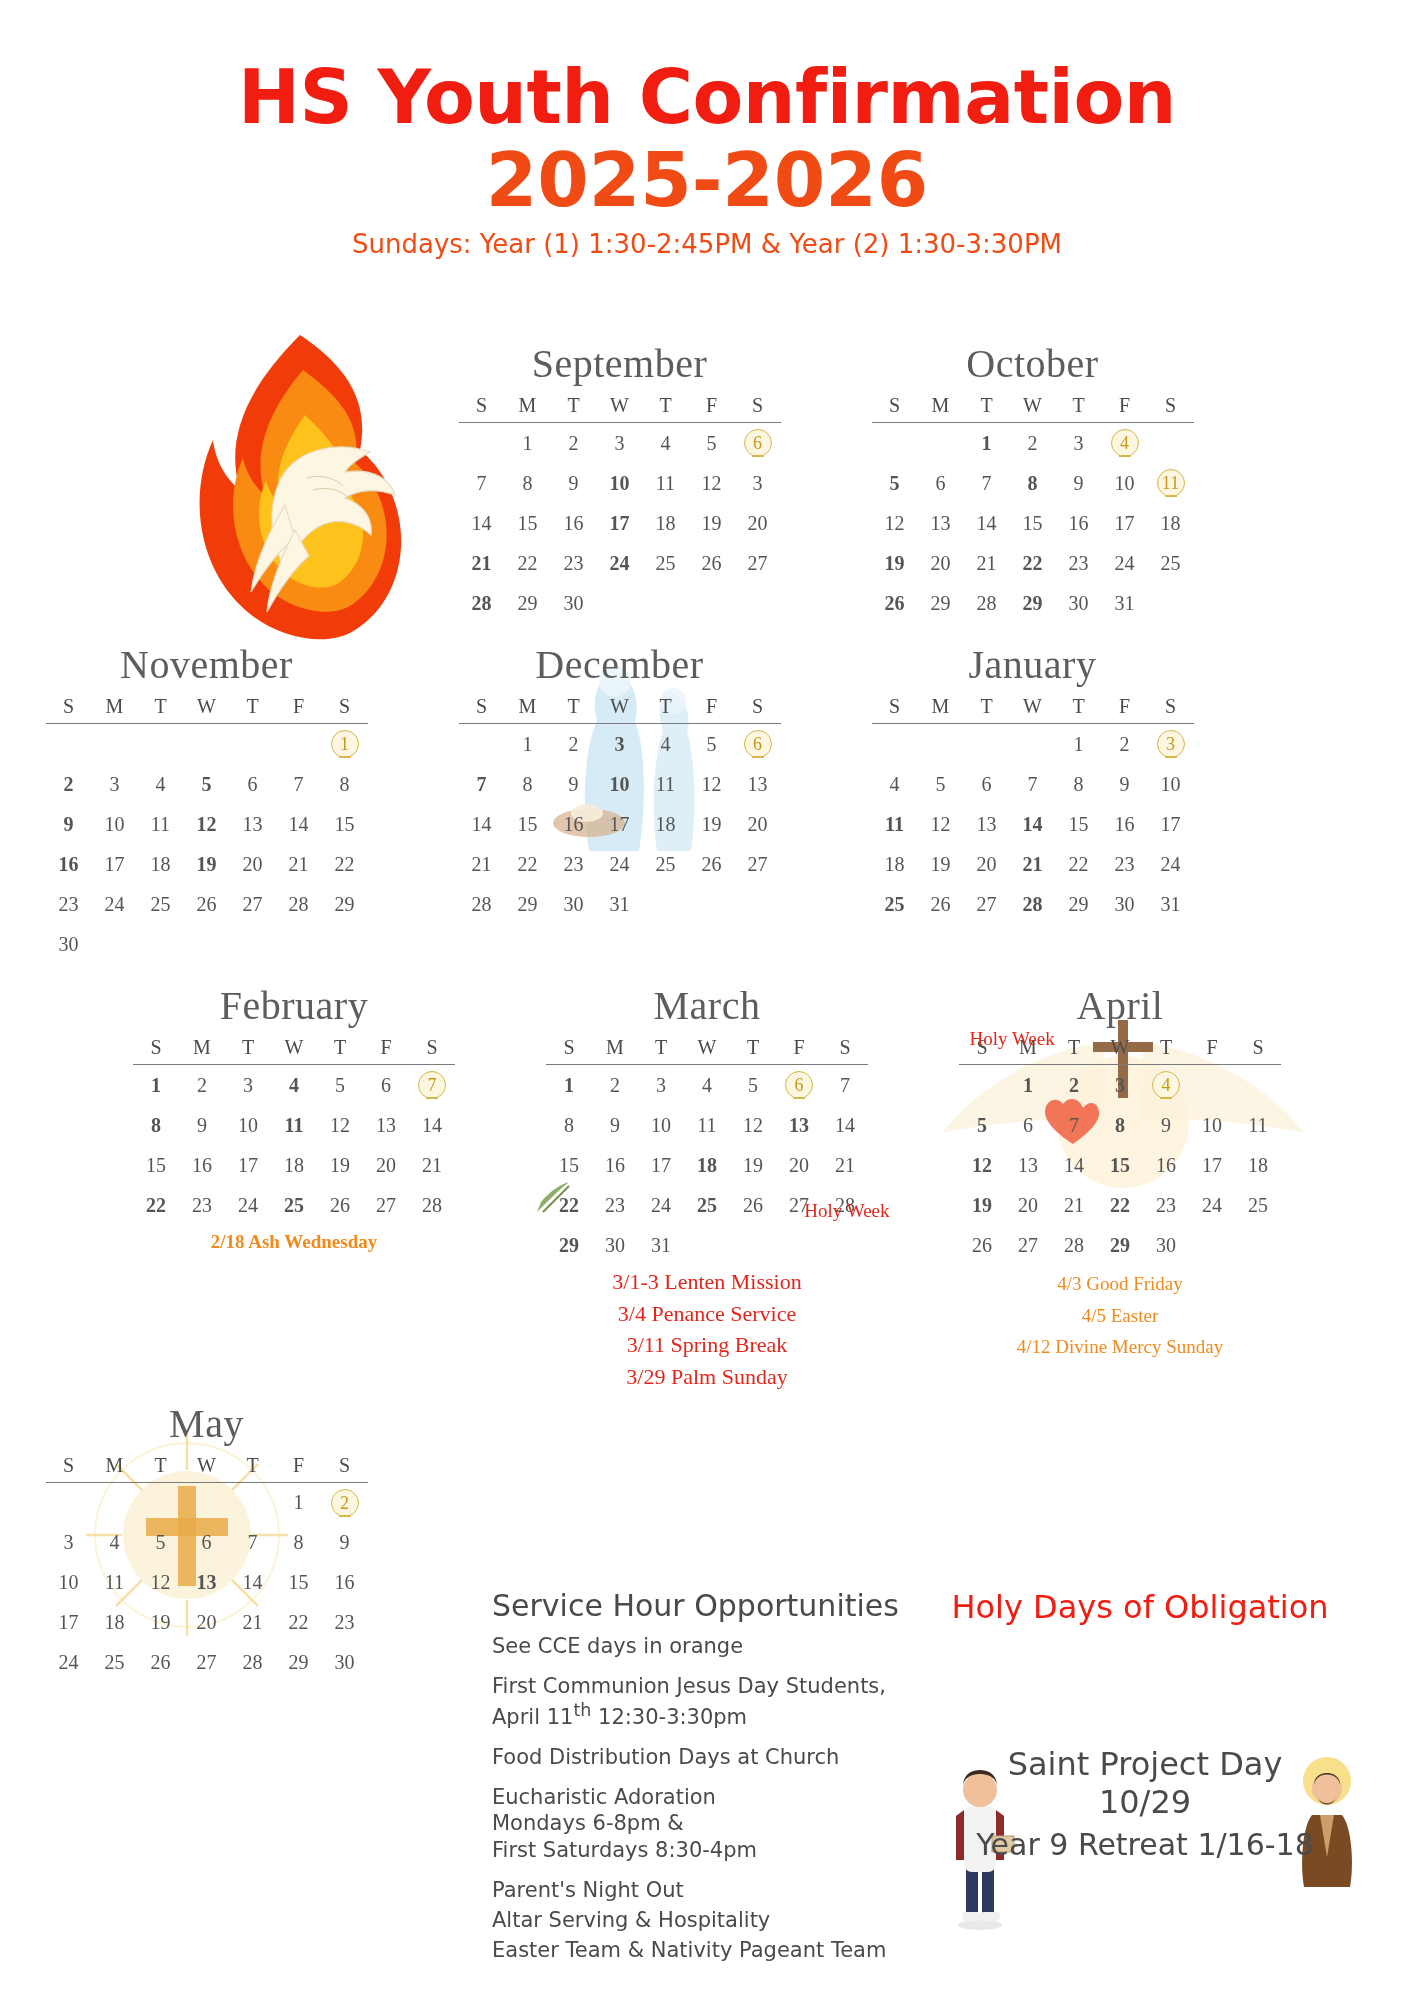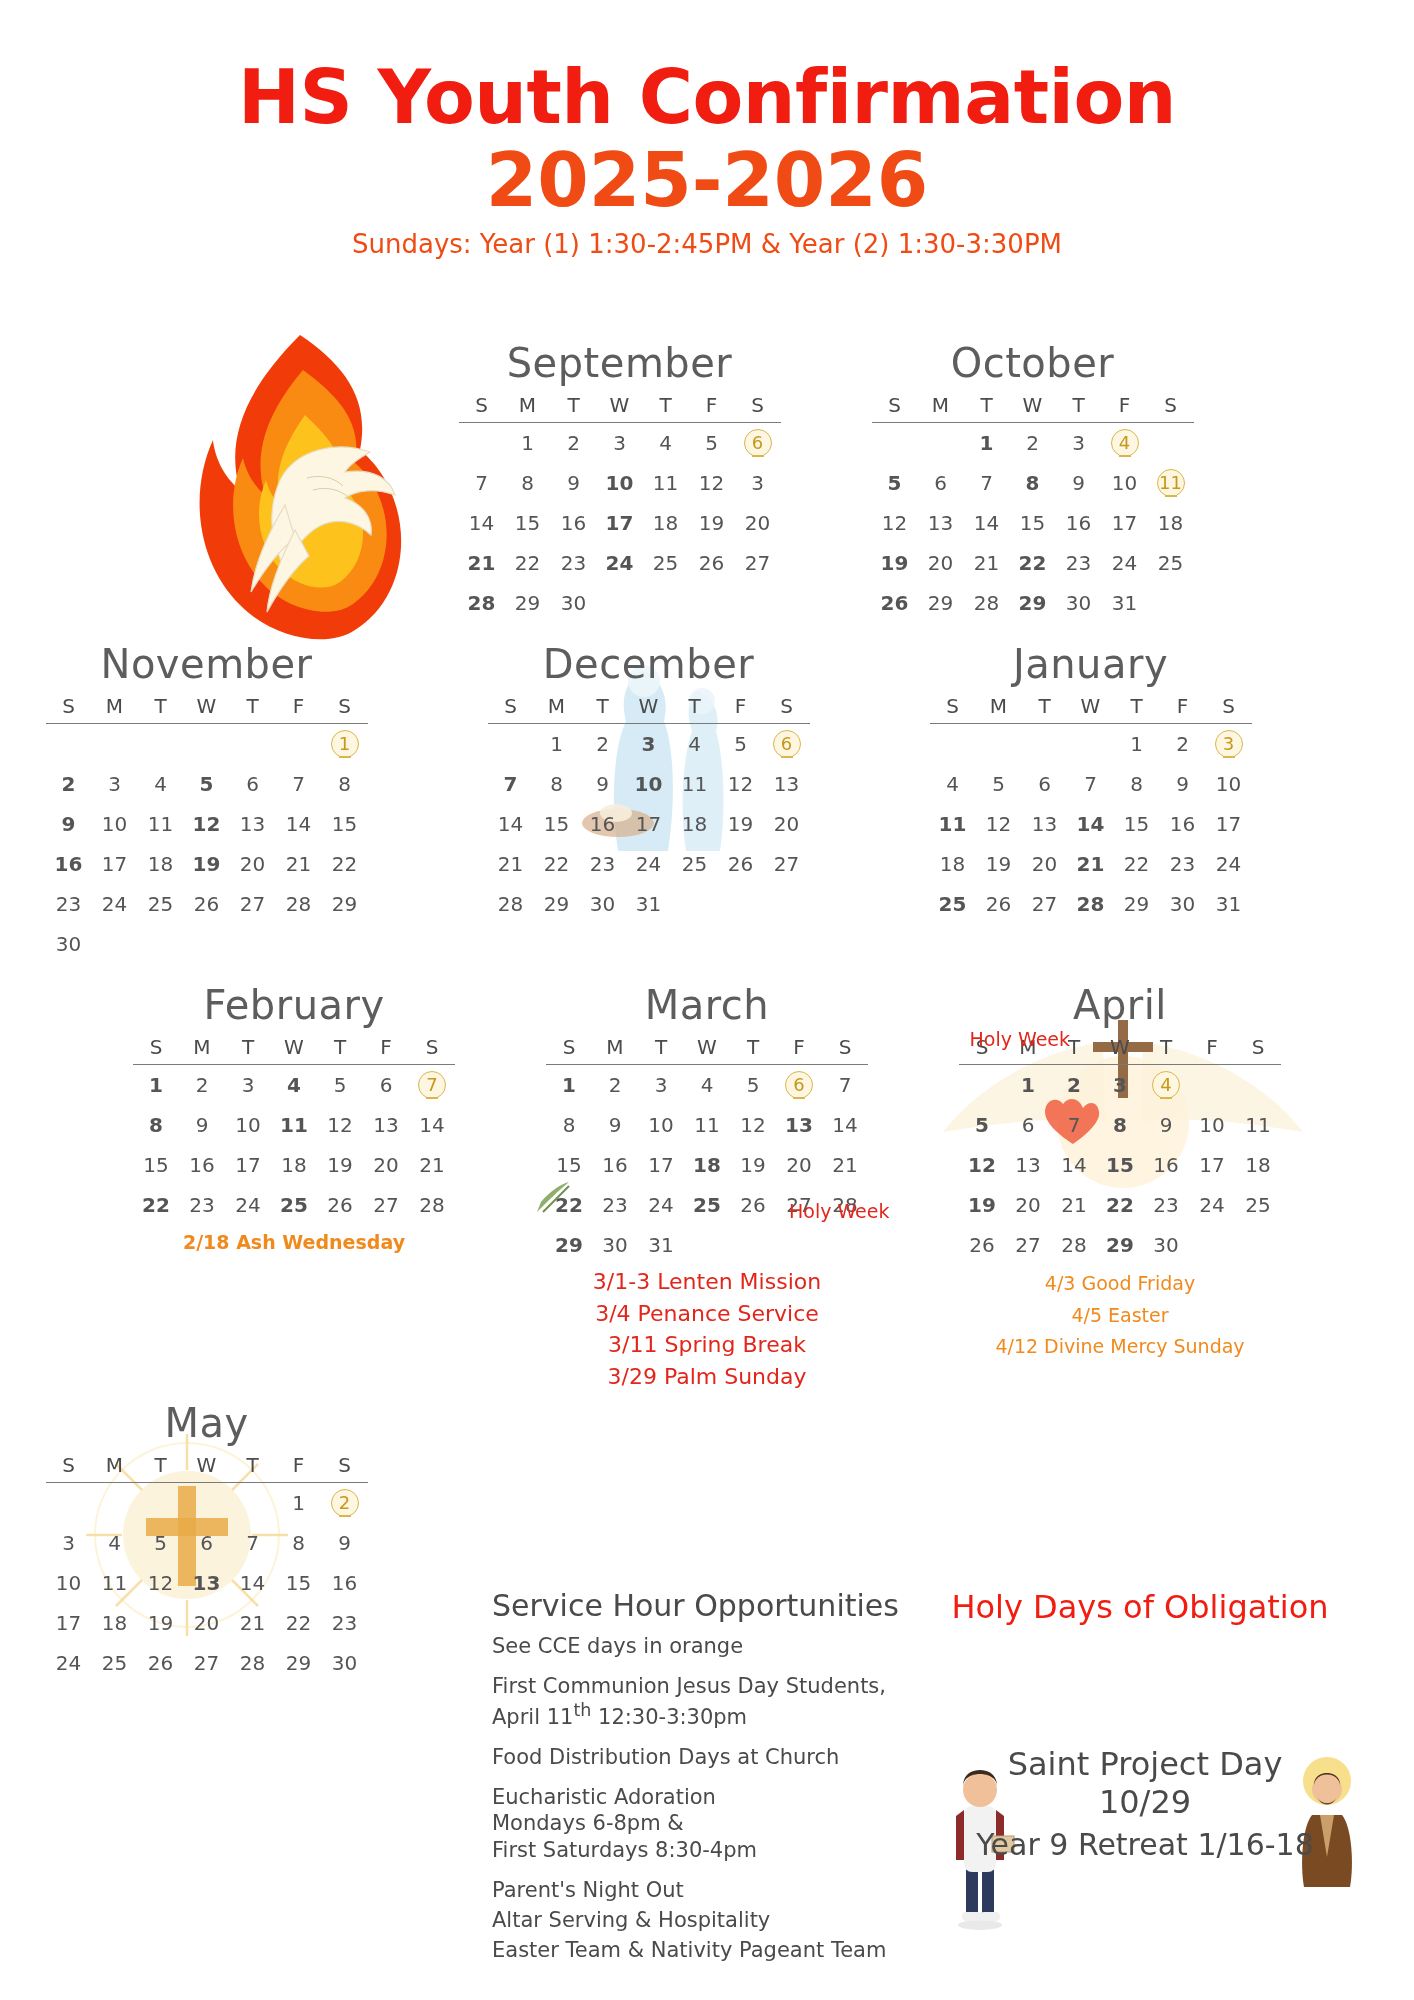--- a/index.html
+++ b/index.html
@@ -214,21 +214,21 @@
   
   .may-sun {
     position: absolute;
     left: 58px;
     top: 30px;
     width: 230px;
     height: 210px;
     z-index: 0;
     opacity: 0.95;
   }
-  .cell .cal-wrap { position: relative; z-index: 2; }
+  .cell .cal-wrap { position: relative; z-index: 2; font-family: Liberation Serif, serif; }
 
   
   .dec-art {
     position: absolute;
     left: 92px;
     top: 10px;
     width: 200px;
     height: 220px;
     z-index: 0;
     opacity: 0.85;
@@ -406,21 +406,21 @@
                   <td class="orange">29</td>
                   <td>30</td>
                   <td>31</td>
                   <td></td>
                 </tr>
               </tbody>
             </table>
           </div>
         </div>
       </div>
-      <div class="row" style="margin-bottom: 18px; gap: 29px;">
+      <div class="row" style="margin-bottom: 18px;">
         <div class="cell">
           <div class="cal-wrap">
             <div class="month-name">November</div>
             <table class="cal">
               <thead>
                 <tr>
                   <th>S</th>
                   <th>M</th>
                   <th>T</th>
                   <th>W</th>

